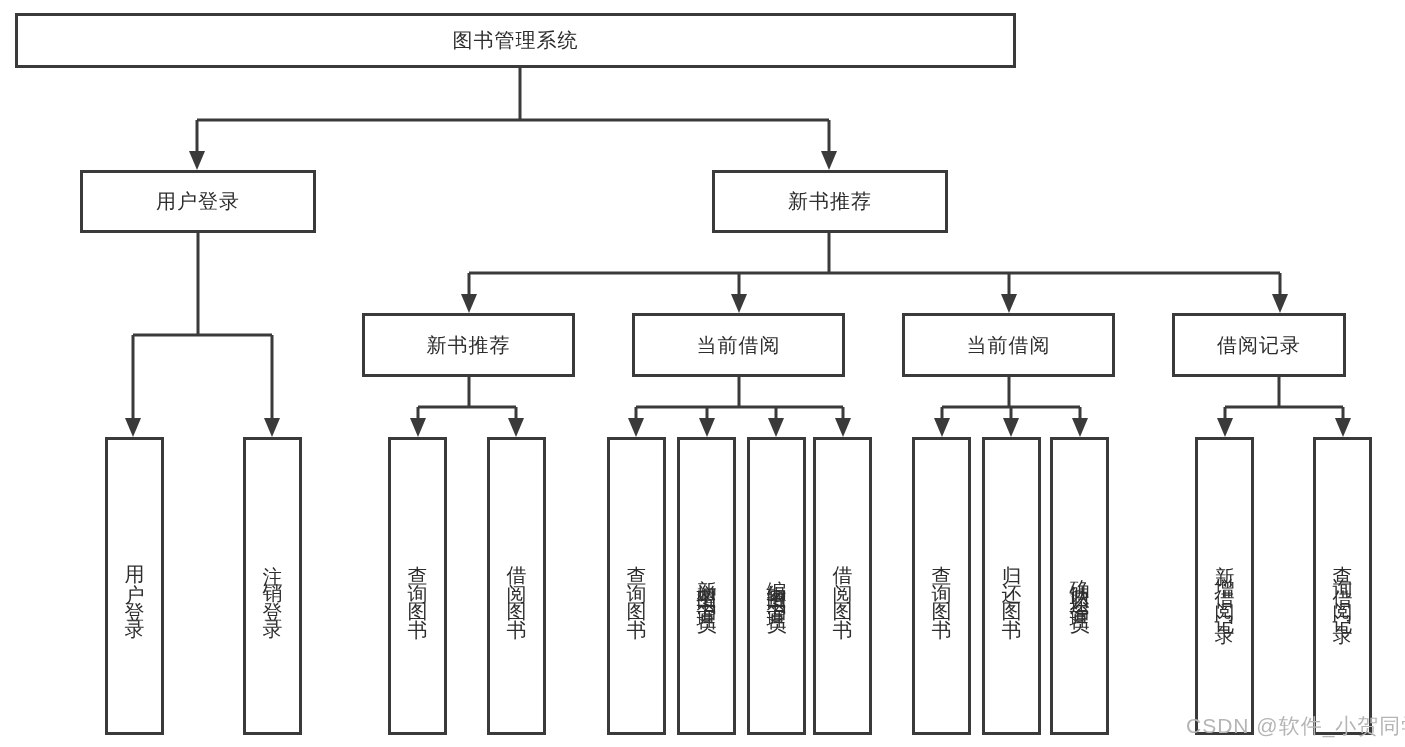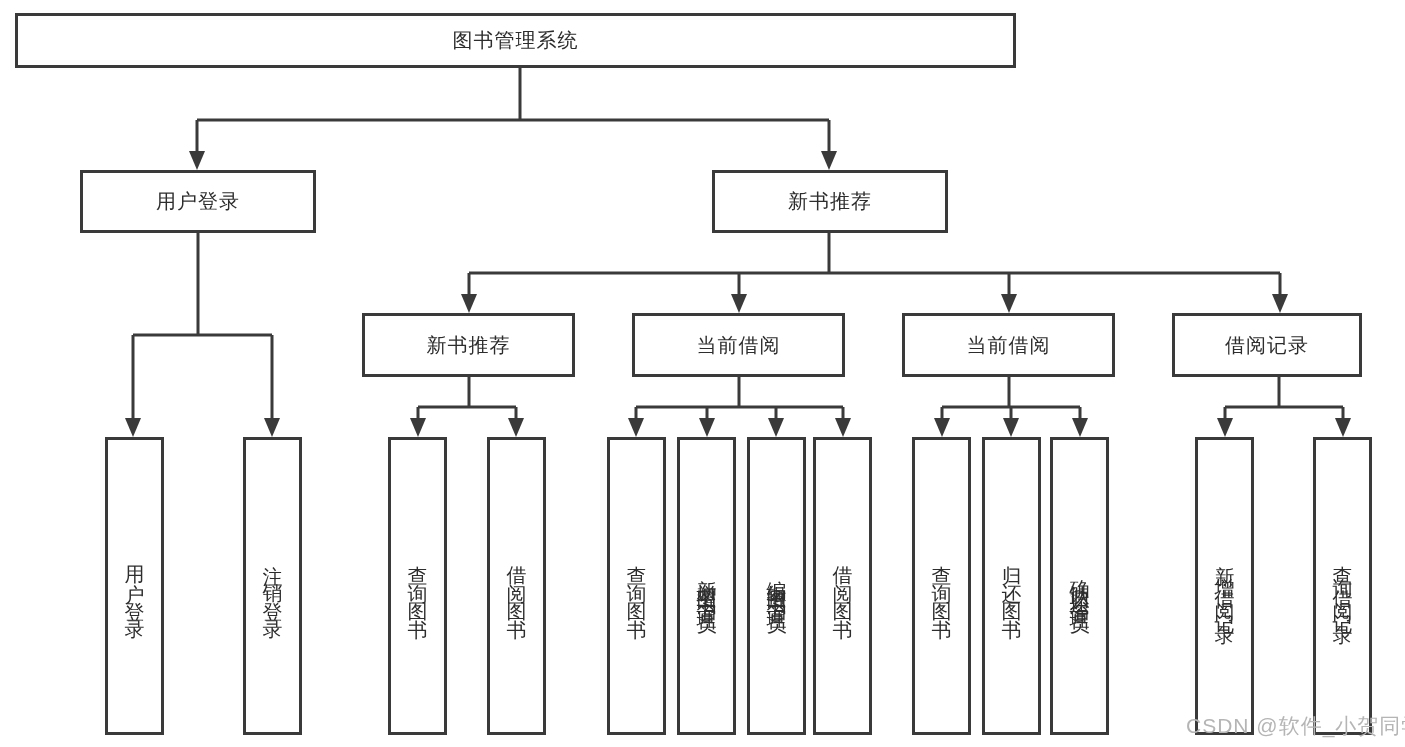--- a/index.html
+++ b/index.html
@@ -32,21 +32,21 @@
     color:var(--text);
   }
   .root{left:15px;top:13px;width:1001px;height:55px;}
   .lvl2{top:170px;width:236px;height:63px;}
   .lvl2.a{left:80px;}
   .lvl2.b{left:712px;}
   .lvl3{top:313px;width:213px;height:64px;}
   .lvl3.c0{left:362px;}
   .lvl3.c1{left:632px;}
   .lvl3.c2{left:902px;text-align:center;}
-  .lvl3.c3{left:1172px;width:190px;}
+  .lvl3.c3{left:1172px;width:174px;}
   .leaf{
     top:437px;width:59px;height:298px;
     writing-mode:vertical-rl;
     text-orientation:mixed;
     line-height:59px;
   }
   .leaf span{display:block;}
   .ls4{letter-spacing:18px;}
   .ls6{letter-spacing:12px;}
   .lsLong{letter-spacing:5px;}

